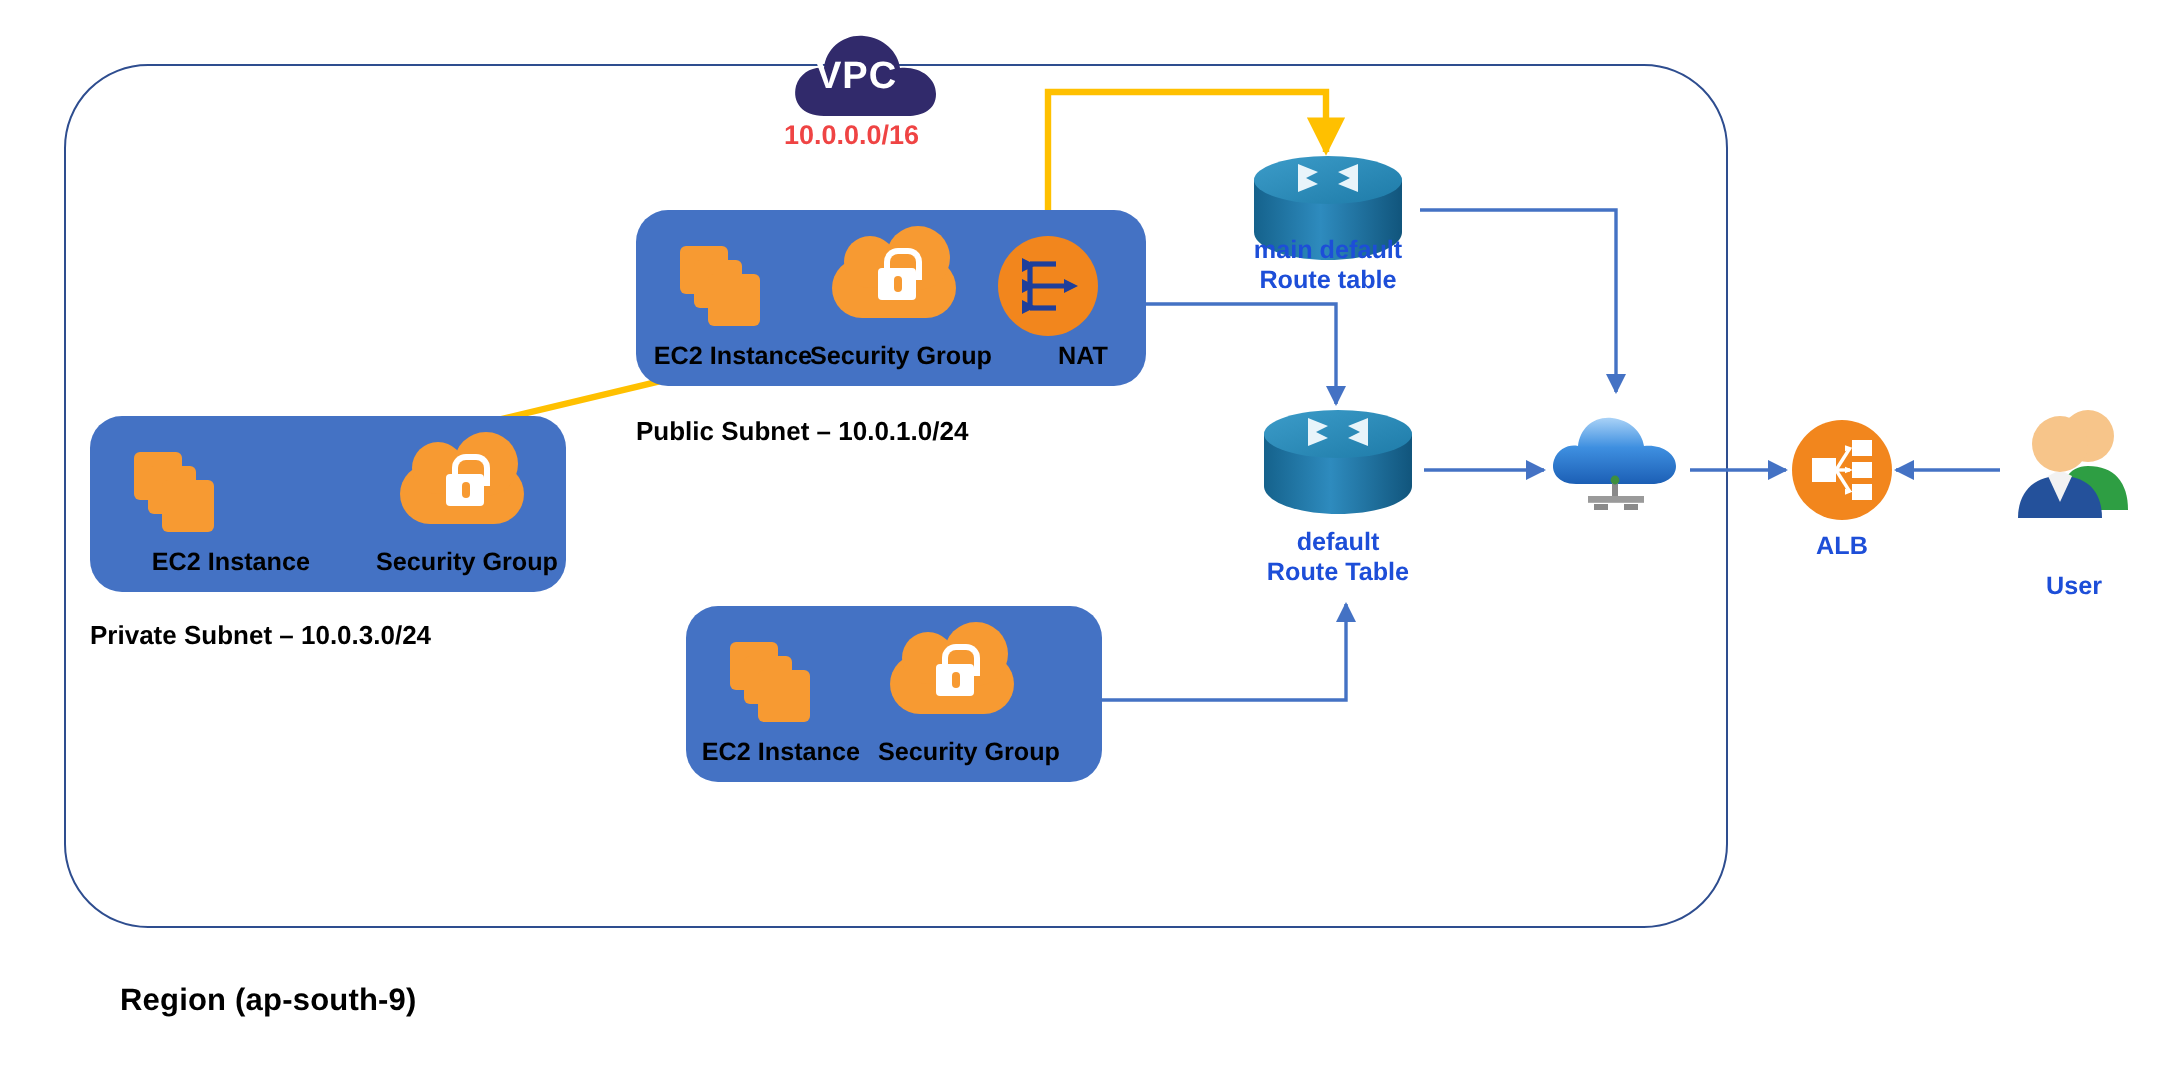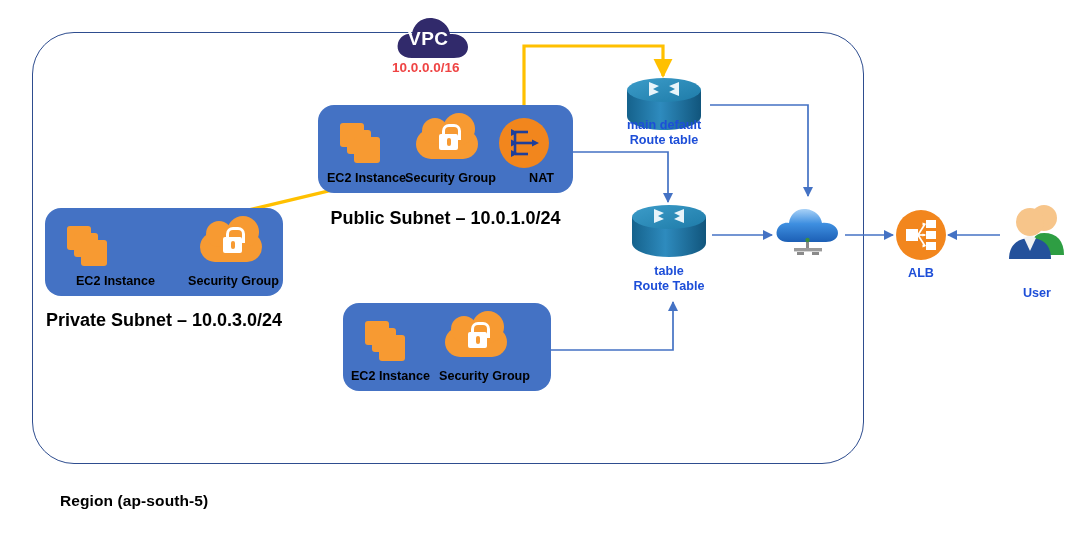--- a/index.html
+++ b/index.html
@@ -9,22 +9,22 @@
   .stage{position:absolute;inset:0;}
 
   
   .region-box{position:absolute;left:32px;top:32px;width:830px;height:430px;
               border:1.6px solid #2e4d8f;border-radius:42px;background:transparent;}
   .region-label{position:absolute;left:60px;top:492px;font-size:15.5px;font-weight:bold;
                 color:#000;letter-spacing:.1px;white-space:nowrap;}
 
   
   .subnet{position:absolute;background:#4472C4;border-radius:16px;}
-  .subnet-caption{position:absolute;font-size:18px;font-weight:bold;color:#000;
-                  white-space:nowrap;text-align:center;}
+  .subnet-caption{position:absolute;font-size:13px;font-weight:bold;color:#000;
+                  white-space:nowrap;}
   .ico-label{position:absolute;font-size:12.6px;font-weight:bold;color:#000;
              white-space:nowrap;text-align:right;}
 
   
   .ec2{position:absolute;}
   .ec2 i{position:absolute;display:block;background:#F79A32;border-radius:3px;}
   .ec2 i.b1{left:0;top:0;width:24px;height:24px;}
   .ec2 i.b2{left:7px;top:7px;width:24px;height:24px;}
   .ec2 i.b3{left:14px;top:14px;width:26px;height:26px;}
 
@@ -69,21 +69,21 @@
   .vpc-text{position:absolute;font-size:19px;font-weight:bold;color:#ffffff;
             letter-spacing:.5px;}
   .vpc-cidr{position:absolute;font-size:13.5px;font-weight:bold;color:#ef4444;white-space:nowrap;}
 </style>
 </head>
 <body>
 
 <div class="stage">
 
   <div class="region-box"></div>
-  <div class="region-label">Region (ap-south-5)</div>
+  <div class="region-label">Region (ap-south-9)</div>
 
   <svg class="wires" viewBox="0 0 1086 540">
     <defs>
       <marker id="arrB" viewBox="0 0 10 10" refX="9" refY="5" markerWidth="6" markerHeight="6" orient="auto-start-reverse">
         <path d="M0,0 L10,5 L0,10 z" fill="#4472C4"></path>
       </marker>
       <marker id="arrY" viewBox="0 0 10 10" refX="9" refY="5" markerWidth="6" markerHeight="6" orient="auto-start-reverse">
         <path d="M0,0 L10,5 L0,10 z" fill="#FFC000"></path>
       </marker>
       <linearGradient id="cylTop" x1="0" y1="0" x2="1" y2="1">
@@ -207,21 +207,21 @@
 
   <svg class="rt" style="left:630px;top:203px;" viewBox="0 0 78 56">
     <path d="M2,14 L2,40 C2,48 19,54 39,54 C59,54 76,48 76,40 L76,14 Z" fill="url(#cylSide)"></path>
     <ellipse cx="39" cy="14" rx="37" ry="12" fill="url(#cylTop)"></ellipse>
     <g fill="#E8F4FA">
       <path d="M24,6 l10,4 l-6,3 l6,3 l-10,4 z"></path>
       <path d="M54,6 l-10,4 l6,3 l-6,3 l10,4 z"></path>
     </g>
   </svg>
   <div class="node-label" style="left:604px;top:264px;width:130px;">
-    <span>table</span><br>
+    <span>default</span><br>
     <span>Route Table</span>
   </div>
 
   <svg class="igw" style="left:772px;top:202px;" viewBox="0 0 72 54">
     <path d="M16,40 C7,40 3,34 5,28 C7,22 13,20 17,21
              C18,12 25,6 34,7 C43,8 49,14 50,21
              C59,20 66,25 66,31 C66,37 60,40 54,40 Z" fill="url(#igwGrad)"></path>
     <rect x="34" y="39" width="3" height="7" fill="#8A8A8A"></rect>
     <rect x="22" y="46" width="28" height="3.4" fill="#9A9A9A"></rect>
     <rect x="25" y="50" width="7" height="3" fill="#8A8A8A"></rect>

